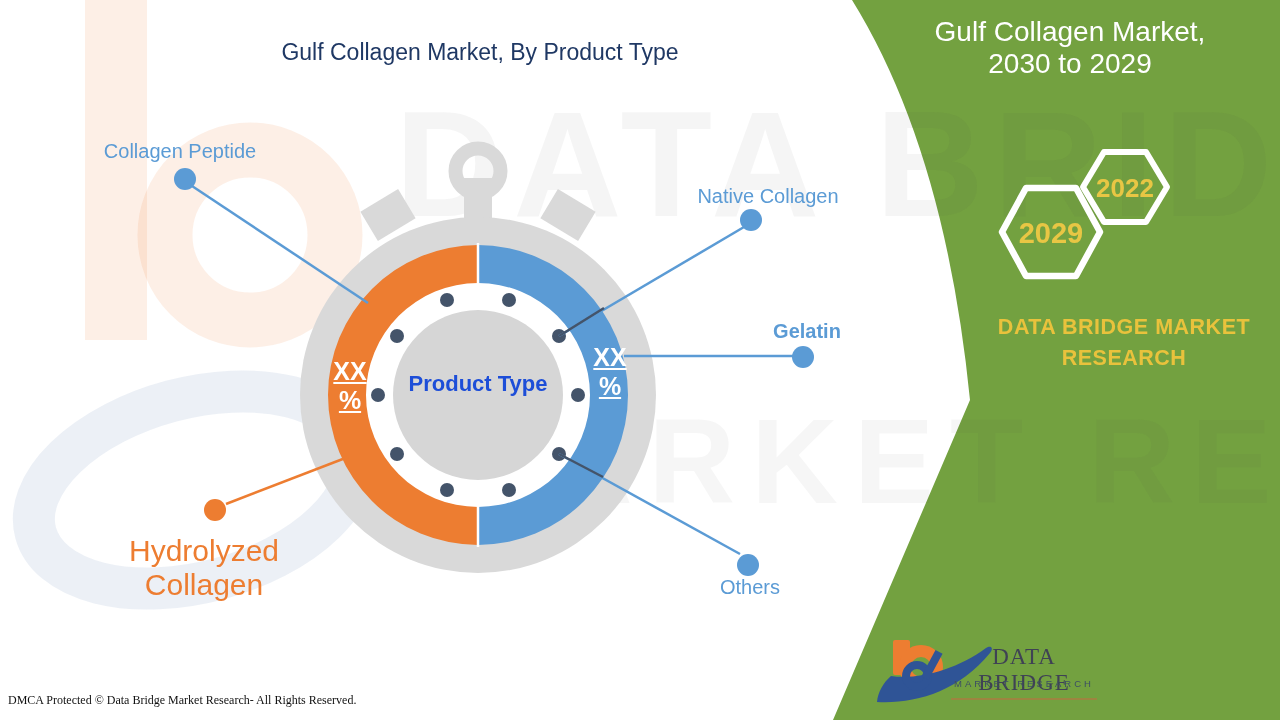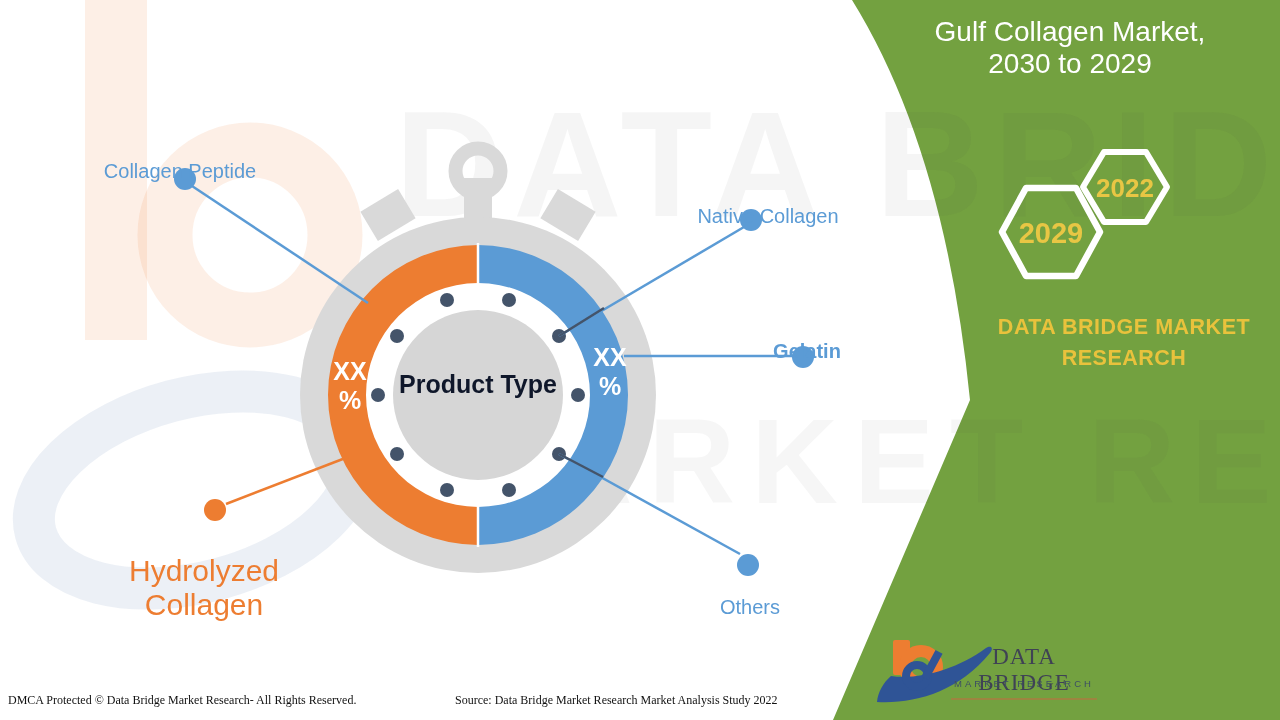--- a/index.html
+++ b/index.html
@@ -1,25 +1,25 @@
 <!DOCTYPE html>
 <html><head>
 <meta charset="utf-8">
 <style>
   html,body{margin:0;padding:0;}
   body{width:1280px;height:720px;background:#fff;font-family:"Liberation Sans",sans-serif;}
   .stage{position:relative;width:1280px;height:720px;overflow:hidden;background:#ffffff;}
   .stage svg.layer{position:absolute;left:0;top:0;width:1280px;height:720px;}
   .abs{position:absolute;}
   .title{left:240px;top:36px;width:480px;text-align:center;font-size:23px;line-height:32px;color:#1F3864;}
-  .seg-label{position:absolute;text-align:center;font-size:20px;color:#5B9BD5;margin-top:20px;}
+  .seg-label{position:absolute;text-align:center;font-size:20px;color:#5B9BD5;}
   .seg-label.orange{color:#ED7D31;font-size:30px;}
-  .xx{position:absolute;width:48px;text-align:center;color:#ffffff;font-weight:bold;font-size:25px;line-height:29px;}
+  .xx{position:absolute;width:48px;text-align:center;color:#ffffff;font-weight:bold;font-size:25px;line-height:29px;text-decoration:underline;}
   .xx span{display:block;}
-  .center-label{left:398px;top:369px;width:160px;text-align:center;font-weight:bold;font-size:25px;line-height:30px;color:#0f172a;}
+  .center-label{left:398px;top:369px;width:160px;text-align:center;font-weight:bold;font-size:22px;line-height:30px;color:#1d4ed8;}
   .panel-title{left:920px;top:16px;width:300px;text-align:center;font-size:28px;line-height:32px;color:#ffffff;}
   .brand-text{left:950px;top:312px;width:348px;text-align:center;font-size:21.5px;line-height:31px;font-weight:600;color:#E9C23C;letter-spacing:.5px;}
   .wm-text{position:absolute;font-weight:bold;color:rgba(70,70,70,0.055);white-space:nowrap;pointer-events:none;}
   .wm1{left:395px;top:78px;font-size:150px;letter-spacing:10px;}
   .wm2{left:430px;top:392px;font-size:120px;letter-spacing:16px;color:rgba(70,70,70,0.05);}
   .logo-wordmark{left:951px;top:644px;width:146px;font-family:"Liberation Serif",serif;font-size:23px;letter-spacing:1px;color:#3F4254;border-bottom:2px solid #9d8440;padding-bottom:2px;text-align:center;}
   .logo-subtext{left:951px;top:678px;width:146px;font-size:9.5px;letter-spacing:3px;color:#3d4f63;text-align:center;}
   .footer{top:693px;font-family:"Liberation Serif",serif;font-size:12px;color:#111111;}
   .footer.dmca{left:8px;}
   .footer.source{left:455px;}
@@ -95,20 +95,21 @@
     <g>
       <rect x="893" y="640" width="17" height="35" rx="2" fill="#ED7D31"></rect>
       <circle cx="921" cy="667" r="16" fill="none" stroke="#ED7D31" stroke-width="12"></circle>
       <path d="M 877 702 C 915 704 958 692 990 653 C 994 648 991 645 986 648 C 956 670 918 680 891 676 C 883 683 878 692 877 702 Z" fill="#2F5496"></path>
       <circle cx="917" cy="676" r="11" fill="none" stroke="#2F5496" stroke-width="8"></circle>
       <rect x="928" y="650" width="8" height="30" fill="#2F5496" transform="rotate(28 932 665)"></rect>
     </g>
   </svg>
 
   <div class="abs title">
+    <div>Gulf Collagen Market, By Product Type</div>
   </div>
 
   <div class="seg-label" style="left:80px;top:140px;width:200px;">Collagen Peptide</div>
   <div class="seg-label" style="left:668px;top:185px;width:200px;">Native Collagen</div>
   <div class="seg-label" style="left:737px;top:320px;width:140px;font-weight:bold;">Gelatin</div>
   <div class="seg-label" style="left:670px;top:576px;width:160px;">Others</div>
   <div class="seg-label orange" style="left:84px;top:534px;width:240px;">Hydrolyzed Collagen</div>
 
   <div class="xx" style="left:326px;top:357px;">
     <span>XX</span>
@@ -128,15 +129,14 @@
 
   <div class="abs brand-text">
     <div>DATA BRIDGE MARKET</div>
     <div>RESEARCH</div>
   </div>
 
   <div class="abs logo-wordmark">DATA BRIDGE</div>
   <div class="abs logo-subtext">MARKET RESEARCH</div>
 
   <div class="abs footer dmca">DMCA Protected © Data Bridge Market Research- All Rights Reserved.</div>
-  <div class="abs footer source">Source: Data Bridge Market Research Market Analysis Study 2022</div>
 
 </div>
 
 </body></html>

